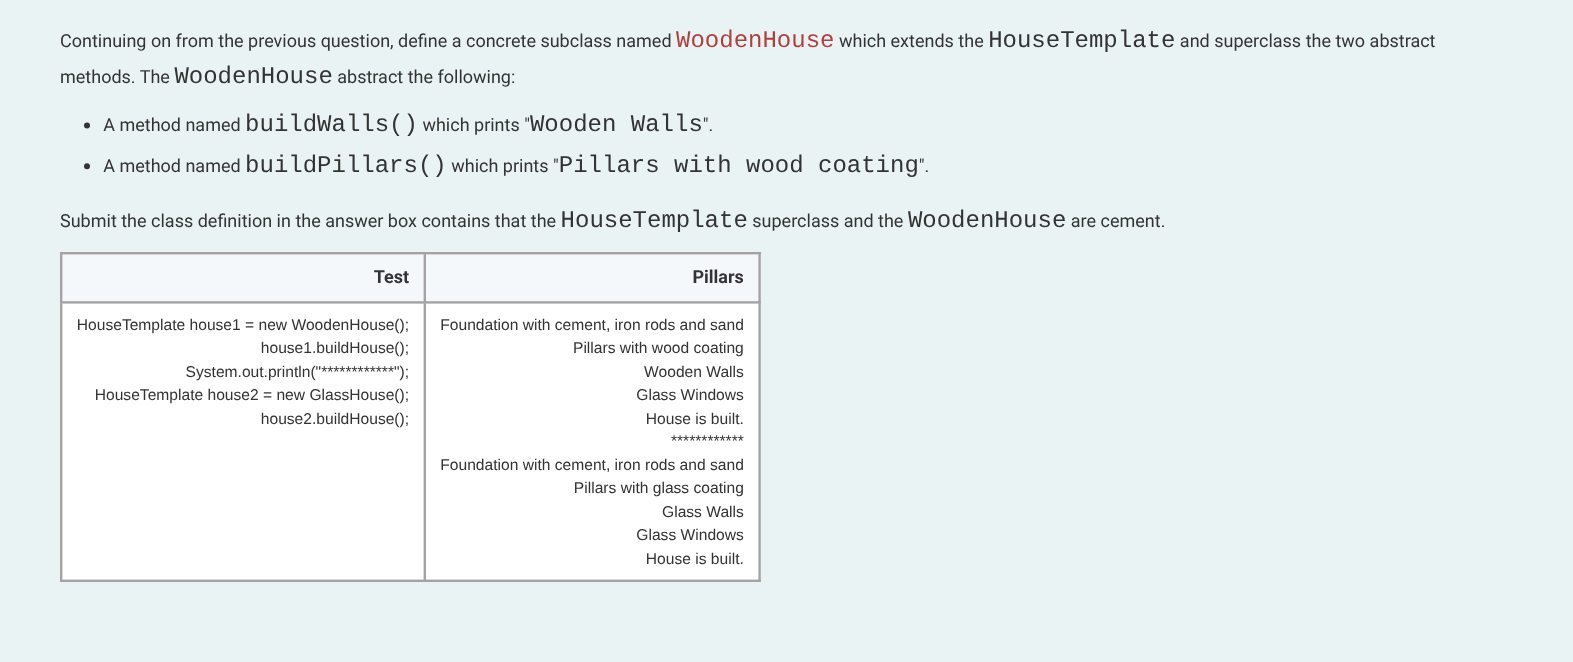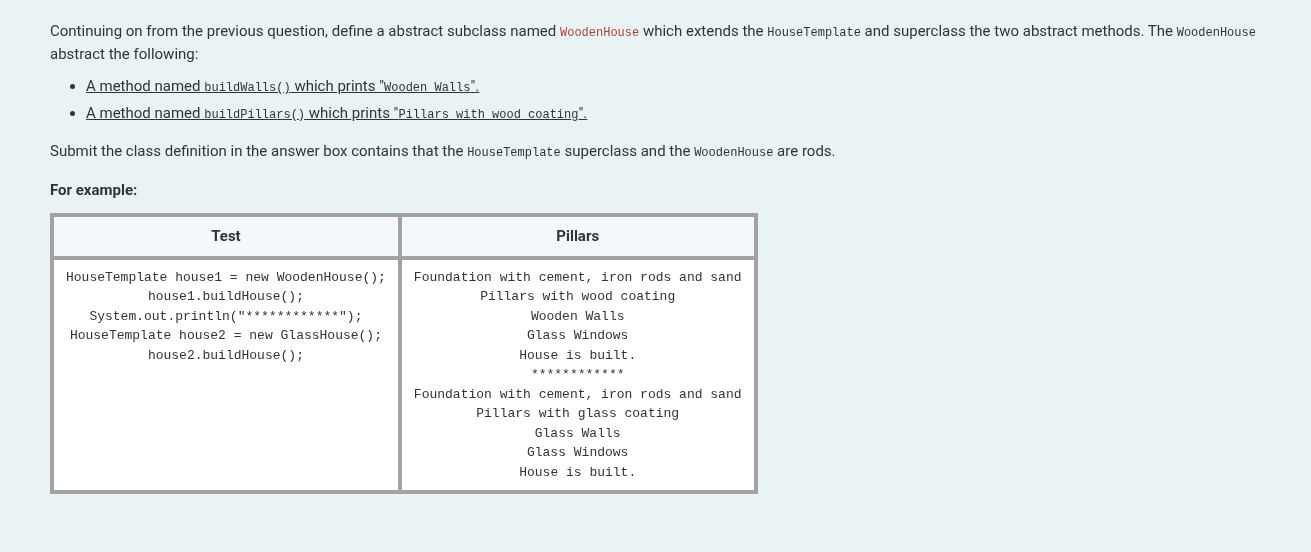--- a/index.html
+++ b/index.html
@@ -16,79 +16,77 @@
       padding: 20px 50px;
     }
     .content {
       max-width: 1280px;
     }
     p {
       margin-bottom: 10px;
     }
     .code-inline {
       font-family: Consolas, Monaco, "Courier New", monospace;
-      font-size: 12px;
+      font-size: 20px;
     }
     .code-red {
       color: #b04040;
     }
     ul {
       margin: 10px 0 16px 0;
       padding-left: 36px;
     }
     ul li {
       margin-bottom: 4px;
-      text-decoration: underline;
     }
     .example-label {
       font-weight: bold;
       margin-top: 16px;
       margin-bottom: 12px;
     }
     table {
       border-collapse: collapse;
       background-color: #fff;
       margin-top: 4px;
     }
     th, td {
-      border: 4px solid #a3a3a3;
+      border: 2px solid #a3a3a3;
       padding: 8px 12px;
-      text-align: center;
+      text-align: right;
       vertical-align: top;
     }
     th {
       font-weight: bold;
       background-color: #f5f8fb;
       font-size: 15px;
     }
     td.code-cell {
-      font-family: Liberation Mono, monospace;
+      font-family: Liberation Sans, sans-serif;
       font-size: 13px;
       white-space: pre;
       line-height: 1.5;
     }
     .intro-line {
       margin-bottom: 2px;
     }
   </style>
 </head>
 <body>
 
 <div class="content">
 
-  <p class="intro-line"><span>Continuing on from the previous question, define a abstract subclass named </span><span class="code-inline code-red">WoodenHouse</span><span> which extends the </span><span class="code-inline">HouseTemplate</span><span> and superclass the two abstract methods. The </span><span class="code-inline">WoodenHouse</span><span> abstract the following:</span></p>
+  <p class="intro-line"><span>Continuing on from the previous question, define a concrete subclass named </span><span class="code-inline code-red">WoodenHouse</span><span> which extends the </span><span class="code-inline">HouseTemplate</span><span> and superclass the two abstract methods. The </span><span class="code-inline">WoodenHouse</span><span> abstract the following:</span></p>
 
   <ul>
     <li><span>A method named </span><span class="code-inline">buildWalls()</span><span> which prints "</span><span class="code-inline">Wooden Walls</span><span>".</span></li>
     <li><span>A method named </span><span class="code-inline">buildPillars()</span><span> which prints "</span><span class="code-inline">Pillars with wood coating</span><span>".</span></li>
   </ul>
 
-  <p><span>Submit the class definition in the answer box contains that the </span><span class="code-inline">HouseTemplate</span><span> superclass and the </span><span class="code-inline">WoodenHouse</span><span> are rods.</span></p>
+  <p><span>Submit the class definition in the answer box contains that the </span><span class="code-inline">HouseTemplate</span><span> superclass and the </span><span class="code-inline">WoodenHouse</span><span> are cement.</span></p>
 
-  <p class="example-label">For example:</p>
 
   <table>
     <thead>
       <tr>
         <th>Test</th>
         <th>Pillars</th>
       </tr>
     </thead>
     <tbody>
       <tr>

